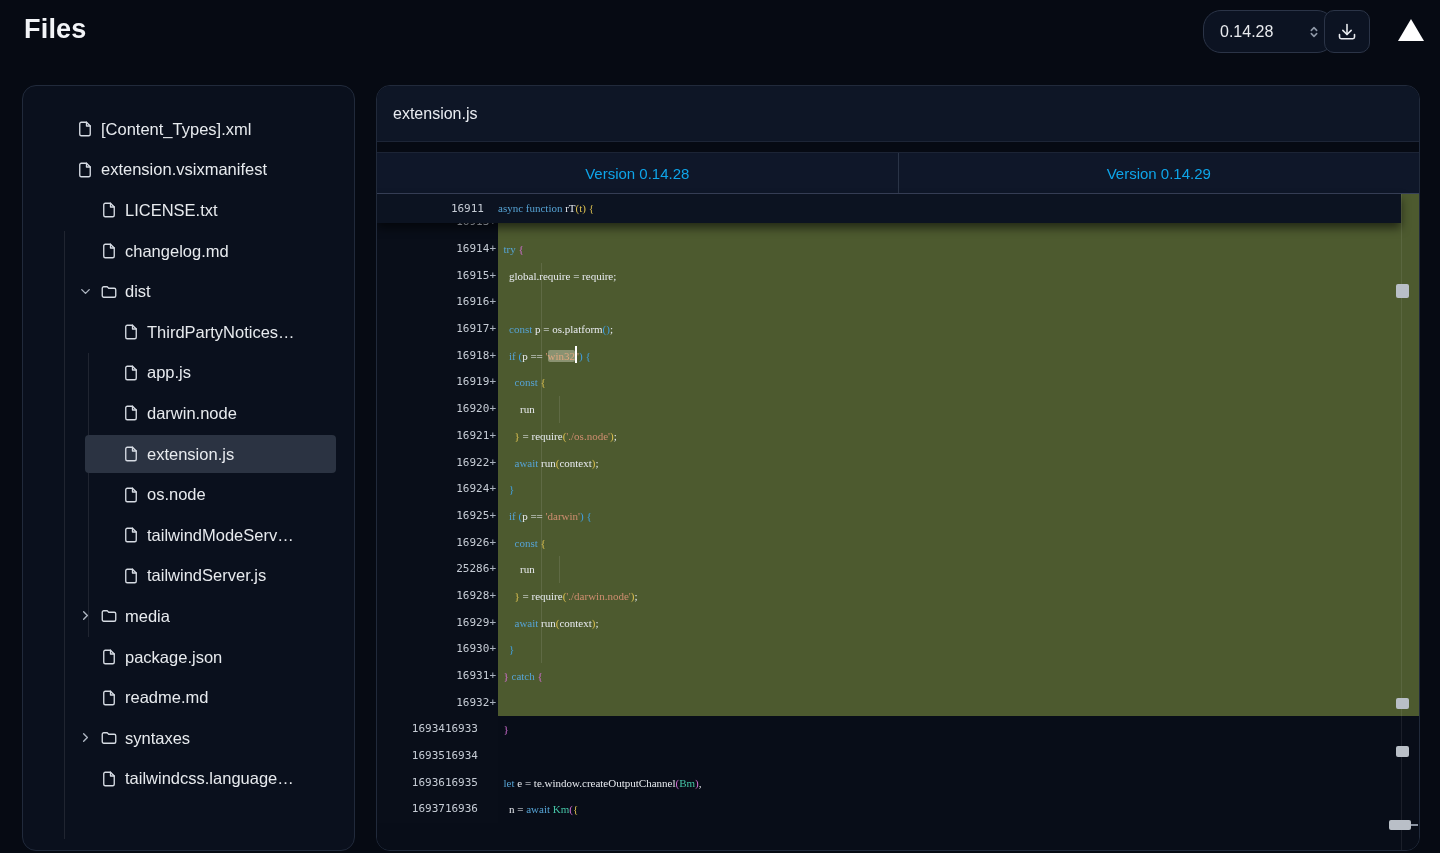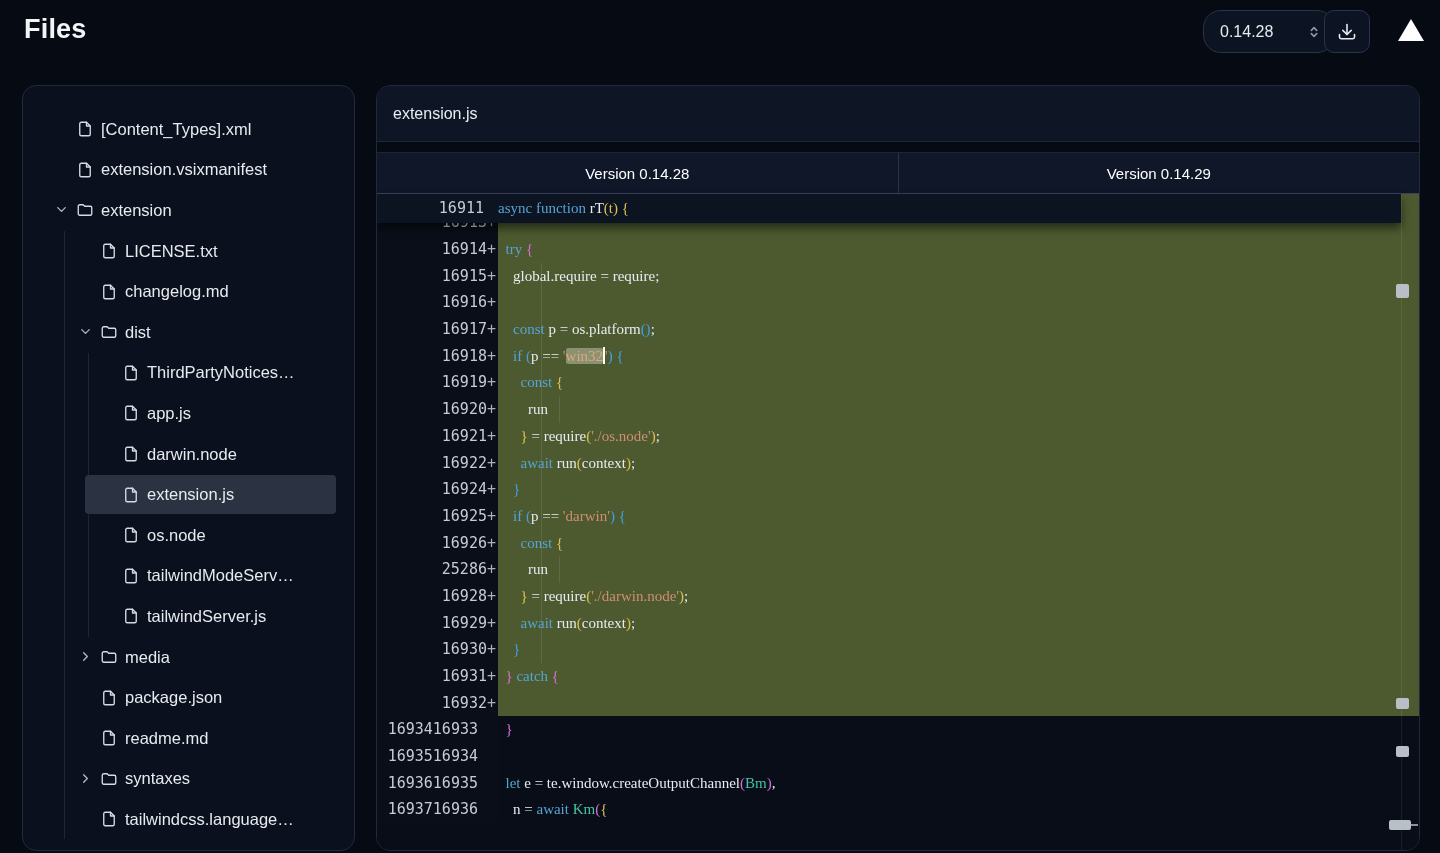--- a/index.html
+++ b/index.html
@@ -23,25 +23,25 @@
   .trow .chev { width:16px; height:16px; color:#aeb6c2; flex:none; position:relative; }
   .trow .ticon { width:18px; height:18px; color:#d6dbe3; flex:none; position:relative; margin-left:6px; }
   .trow .tlabel { position:relative; margin-left:7px; font-size:16.5px; color:#e7eaee; white-space:nowrap; }
 
   
   .main { position:absolute; left:376px; top:85px; width:1044px; height:766px; border:1px solid #212a3b; border-radius:14px; background:#080d18; overflow:hidden; display:flex; flex-direction:column; }
   .tabbar { height:56px; flex:none; background:#0e1626; border-bottom:1px solid #1d2536; display:flex; align-items:center; padding-left:16px; }
   .tabbar .fname { font-size:16px; color:#e9ecf1; }
   .gapstrip { height:10px; flex:none; background:#060a13; }
   .verhdr { height:42px; flex:none; background:#0f1729; border-top:1px solid #1c2435; border-bottom:1px solid #39425a; display:flex; }
-  .verhdr .cell { flex:1; display:flex; align-items:center; justify-content:center; font-size:15px; color:#ffffff; }
+  .verhdr .cell { flex:1; display:flex; align-items:center; justify-content:center; font-size:15px; color:#0ea5e9; }
   .verhdr .cell + .cell { border-left:1px solid #2a3447; }
 
   
-  .codearea { flex:1; position:relative; background:#080d18; font-family:"DejaVu Sans Mono", monospace; font-size:15px; }
+  .codearea { flex:1; position:relative; background:#080d18; font-family:"DejaVu Sans Mono", monospace; font-size:11px; }
   .row { display:flex; height:26.7px; line-height:26.7px; }
   .gut { width:121px; flex:none; text-align:right; background:#090e19; color:#c6ccd5; white-space:pre; position:relative; z-index:2; }
   .gut.pr-add { padding-right:2px; }
   .gut.pr-ctx { padding-right:20px; }
   .gut.pr-sticky { padding-right:14px; }
   .gut .plus { color:#aab2bf; }
   .code { flex:1; white-space:pre; position:relative;font-family:Liberation Serif, serif; }
   .code.add { background:#4d5a2f; }
   .row.sticky { height:29px; line-height:29px; width:calc(100% - 18px); background:#0c1321; box-shadow:0 5px 10px rgba(0,0,0,.55); position:relative; z-index:3; }
   .row.sticky .gut { background:transparent; }
@@ -114,34 +114,20 @@
         <span style="display: inline-block; width: 53px;"></span>
         <span class="ticon" style="margin-left: 0px;">
           <svg width="18" height="18" viewBox="0 0 24 24" fill="none" stroke="currentColor" stroke-width="1.8" stroke-linecap="round" stroke-linejoin="round">
             <path d="M14 3H7a2 2 0 0 0-2 2v14a2 2 0 0 0 2 2h10a2 2 0 0 0 2-2V8z"></path>
             <path d="M14 3v5h5"></path>
           </svg>
         </span>
         <span class="tlabel">extension.vsixmanifest</span>
       </div>
       <div class="trow">
-        <span style="display: inline-block; width: 31px;"></span>
-        <span class="chev">
-          <svg width="15" height="15" viewBox="0 0 24 24" fill="none" stroke="currentColor" stroke-width="2.2" stroke-linecap="round" stroke-linejoin="round">
-            <polyline points="6,9 12,15 18,9"></polyline>
-          </svg>
-        </span>
-        <span class="ticon">
-          <svg width="18" height="18" viewBox="0 0 24 24" fill="none" stroke="currentColor" stroke-width="1.8" stroke-linecap="round" stroke-linejoin="round">
-            <path d="M3 7a2 2 0 0 1 2-2h4.6l2 2H19a2 2 0 0 1 2 2v8a2 2 0 0 1-2 2H5a2 2 0 0 1-2-2z"></path>
-          </svg>
-        </span>
-        <span class="tlabel">extension</span>
-      </div>
-      <div class="trow">
         <span style="display: inline-block; width: 77px;"></span>
         <span class="ticon" style="margin-left: 0px;">
           <svg width="18" height="18" viewBox="0 0 24 24" fill="none" stroke="currentColor" stroke-width="1.8" stroke-linecap="round" stroke-linejoin="round">
             <path d="M14 3H7a2 2 0 0 0-2 2v14a2 2 0 0 0 2 2h10a2 2 0 0 0 2-2V8z"></path>
             <path d="M14 3v5h5"></path>
           </svg>
         </span>
         <span class="tlabel">LICENSE.txt</span>
       </div>
       <div class="trow">

